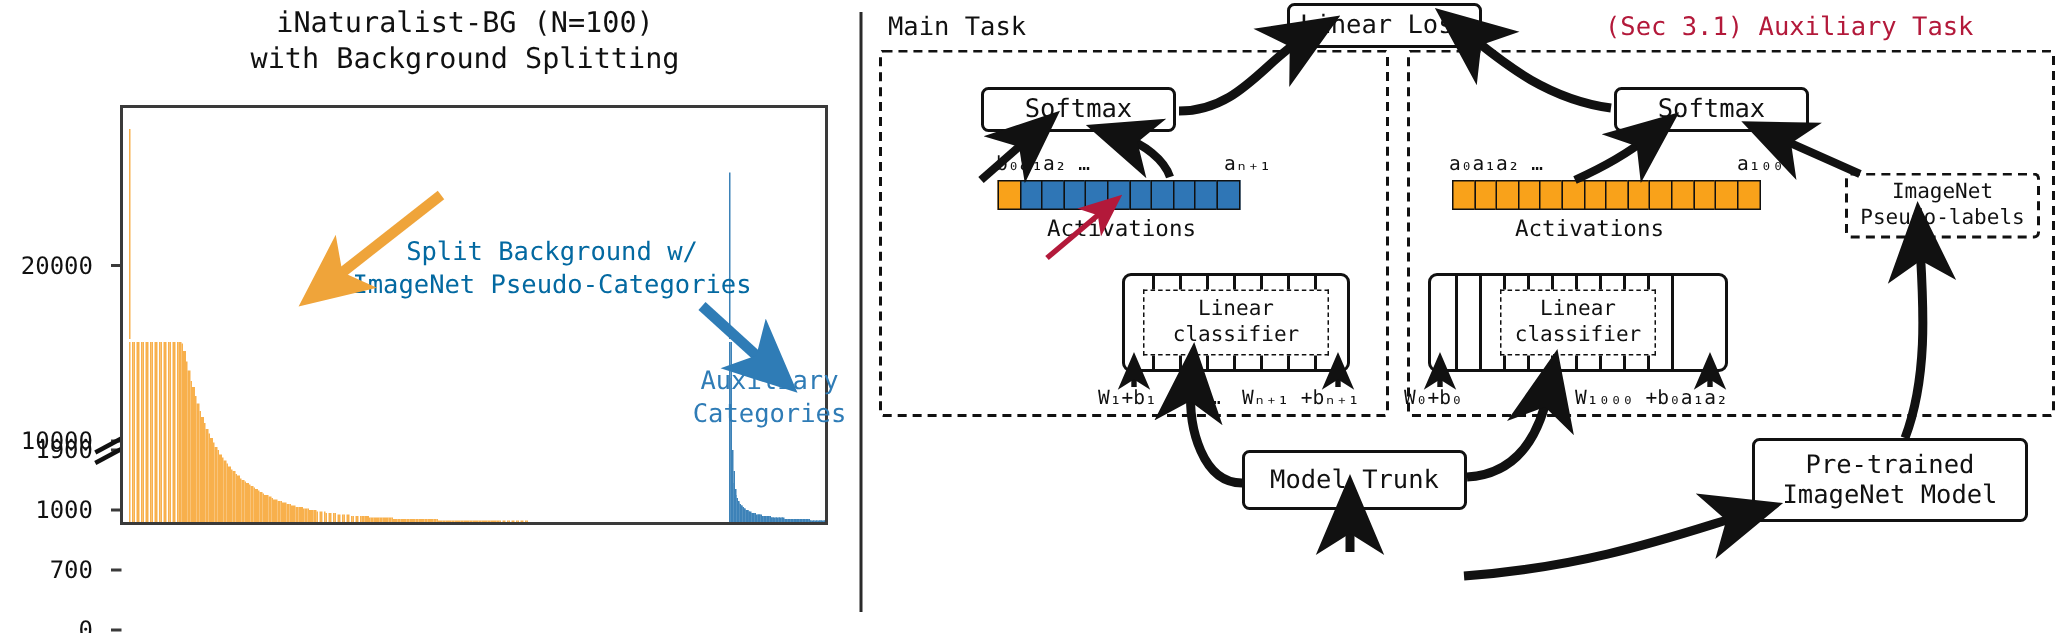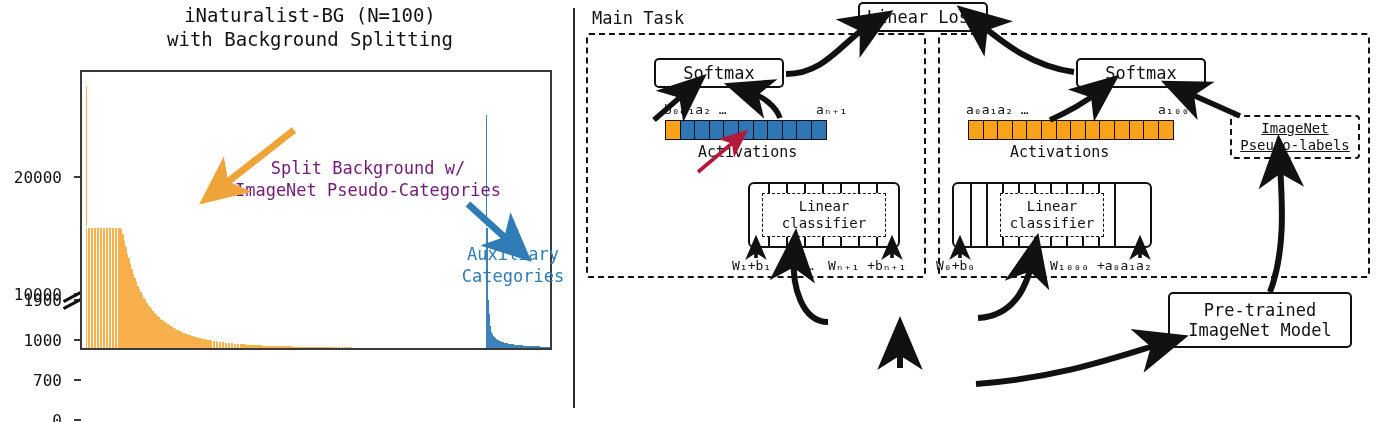--- a/index.html
+++ b/index.html
@@ -51,21 +51,21 @@
   .bar { position:absolute; bottom:0; }
   .bar.fg { background:#3d82b8; }
   .bar.bg { background:#f8b04c; }
   .topbar { position:absolute; }
 
   
   .plot-annot {
     position:absolute; font-size:17px; line-height:1.28;
     white-space:pre-line; font-family:"DejaVu Sans Mono", monospace;
   }
-  #annot-bg { left:106px; top:86px; width:360px; text-align:center; color:#701a75; }
+  #annot-bg { left:106px; top:86px; width:360px; text-align:center; color:#0369a1; }
   #annot-fg { left:346px; top:172px; width:170px; text-align:center; color:#2f7cb6; }
 
   
   #divider {
     position:absolute; left:573px; top:8px; width:2px; height:400px; background:#2a2a2a;
   }
 
   
   #diagram { position:absolute; left:580px; top:0; width:796px; height:422px; }
 
@@ -536,20 +536,21 @@
         <line x1="386" y1="132" x2="430" y2="172" stroke="#2f7cb6" stroke-width="7" marker-end="url(#ar-b)"></line>
       </svg>
     </div>
   </div>
 
   <div id="divider"></div>
 
   <div id="diagram">
 
     <div class="regionlabel" style="left:12px; top:8px; color:#111;">Main Task</div>
+    <div class="regionlabel" style="left:490px; top:8px; color:#b3193a;">(Sec 3.1) Auxiliary Task</div>
 
     <div class="regionbox" style="left:6px; top:33px; width:340px; height:245px;"></div>
     <div class="regionbox" style="left:358px; top:33px; width:432px; height:245px;"></div>
 
     <div class="nodebox" style="left:278px; top:2px; width:130px; height:30px;">Linear Loss</div>
 
     <div class="nodebox" style="left:74px; top:58px; width:130px; height:30px;">Softmax</div>
 
 
     <div class="actbar" style="left:85px; top:120px;">
@@ -589,21 +590,21 @@
       <div class="lcinner">Linear
 classifier</div>
     </div>
     <div class="wlabel" style="left:152px; top:258px;">W₁+b₁</div>
     <div class="wlabel" style="left:226px; top:258px;">…</div>
     <div class="wlabel" style="left:248px; top:258px;">Wₙ₊₁ +bₙ₊₁</div>
 
 
     <div class="nodebox" style="left:496px; top:58px; width:130px; height:30px;">Softmax</div>
 
-    <div class="dashbox" style="left:650px; top:115px; width:130px; height:44px;text-decoration:underline;">ImageNet
+    <div class="dashbox" style="left:650px; top:115px; width:130px; height:44px;">ImageNet
 Pseudo-labels</div>
 
     <div class="actbar" style="left:388px; top:120px;">
       <div class="cell o"></div>
       <div class="cell o"></div>
       <div class="cell o"></div>
       <div class="cell o"></div>
       <div class="cell o"></div>
       <div class="cell o"></div>
       <div class="cell o"></div>
@@ -635,22 +636,23 @@
         <div class="lctick" style="left:80px; bottom:0; height:10px;"></div>
         <div class="lctick" style="left:96px; bottom:0; height:10px;"></div>
         <div class="lctick" style="left:112px; bottom:0; height:10px;"></div>
         <div class="lctick" style="left:128px; bottom:0; height:10px;"></div>
       </div>
       <div class="lcinner" style="left:46px; right:46px;">Linear
 classifier</div>
     </div>
     <div class="wlabel" style="left:356px; top:258px;">W₀+b₀</div>
     <div class="wlabel" style="left:442px; top:258px;">…</div>
-    <div class="wlabel" style="left:470px; top:258px;">W₁₀₀₀ +a₀a₁a₂</div>
-
+    <div class="wlabel" style="left:470px; top:258px;">W₁₀₀₀ +b₀a₁a₂</div>
+
+    <div class="nodebox" style="left:248px; top:300px; width:150px; height:40px;">Model Trunk</div>
 
 
     <div class="nodebox" style="left:588px; top:292px; width:184px; height:56px;">Pre-trained
 ImageNet Model</div>
 
     <svg class="ovl ovl-top">
       <defs>
         <marker id="bk" markerWidth="9" markerHeight="9" refX="4" refY="4.2" orient="auto">
           <path d="M0,0.4 L9,4.2 L0,8 L2.4,4.2 Z" fill="#111"></path>
         </marker>

